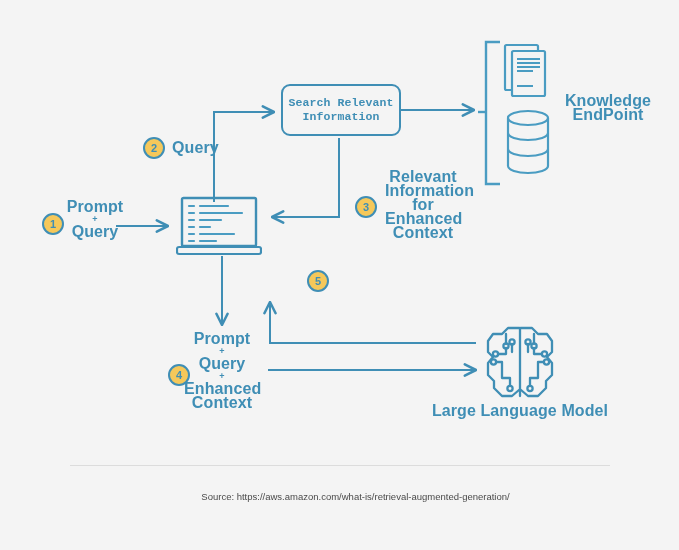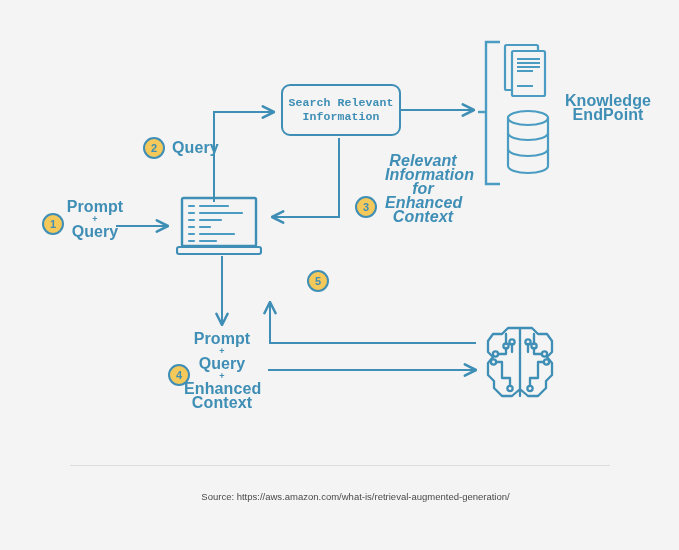--- a/index.html
+++ b/index.html
@@ -189,21 +189,21 @@
     </svg>
   </div>
   <div class="abs" style="left:560px; top:94px; width:96px;">
     <div class="lbl">Knowledge</div>
     <div class="lbl">EndPoint</div>
   </div>
 
   <div class="abs badge" style="left:355px; top:196px;">
     <span>3</span>
   </div>
-  <div class="abs" style="left:385px; top:154px; width:76px;font-style:italic;">
+  <div class="abs" style="left:385px; top:170px; width:76px;">
     <div class="lbl">Relevant</div>
     <div class="lbl">Information</div>
     <div class="lbl">for</div>
     <div class="lbl">Enhanced</div>
     <div class="lbl">Context</div>
   </div>
 
   <div class="abs badge" style="left:307px; top:270px;">
     <span>5</span>
   </div>
@@ -250,20 +250,21 @@
 
         <circle cx="50" cy="24" r="2.6"></circle>
         <circle cx="60.5" cy="32" r="2.6"></circle>
         <circle cx="44" cy="20" r="2.6"></circle>
         <circle cx="62.5" cy="40" r="2.6"></circle>
         <circle cx="46" cy="66.5" r="2.6"></circle>
       </g>
     </svg>
   </div>
   <div class="abs" style="left:420px; top:404px; width:200px;">
+    <div class="lbl">Large Language Model</div>
   </div>
 
   <div class="abs divider" style="left:70px; top:465px; width:540px;"></div>
   <div class="abs" style="left:0; top:491px; width:679px;padding-left:16px;">
     <div class="source-text">Source: https://aws.amazon.com/what-is/retrieval-augmented-generation/</div>
   </div>
 
 </div>
 
 </body></html>

